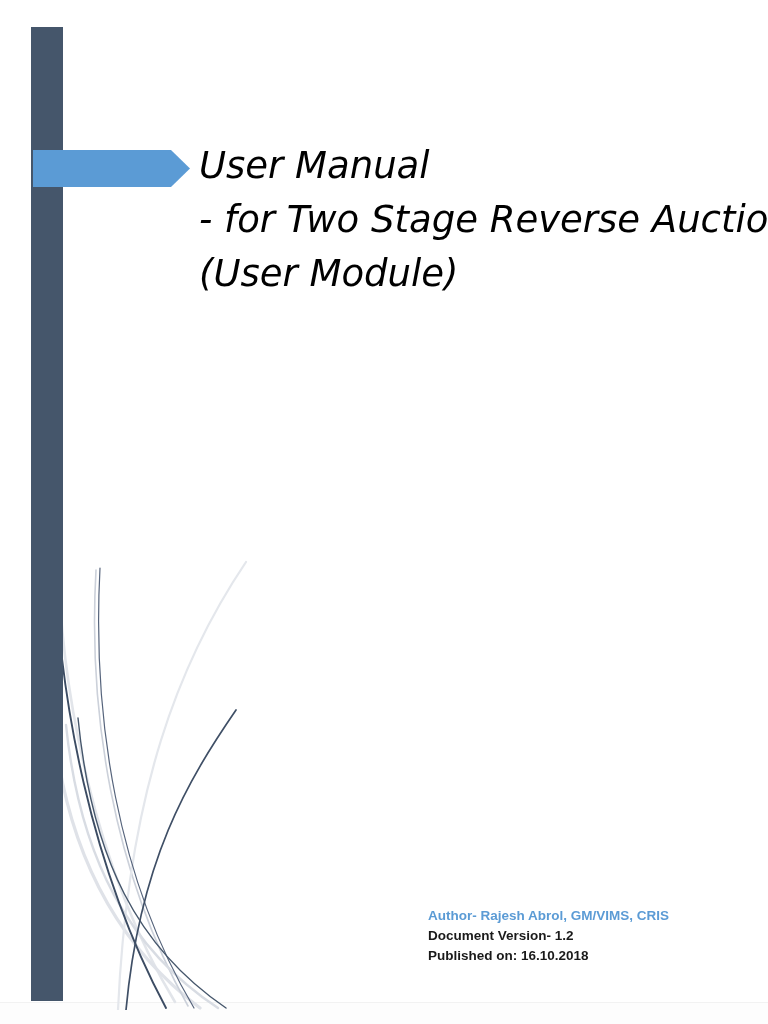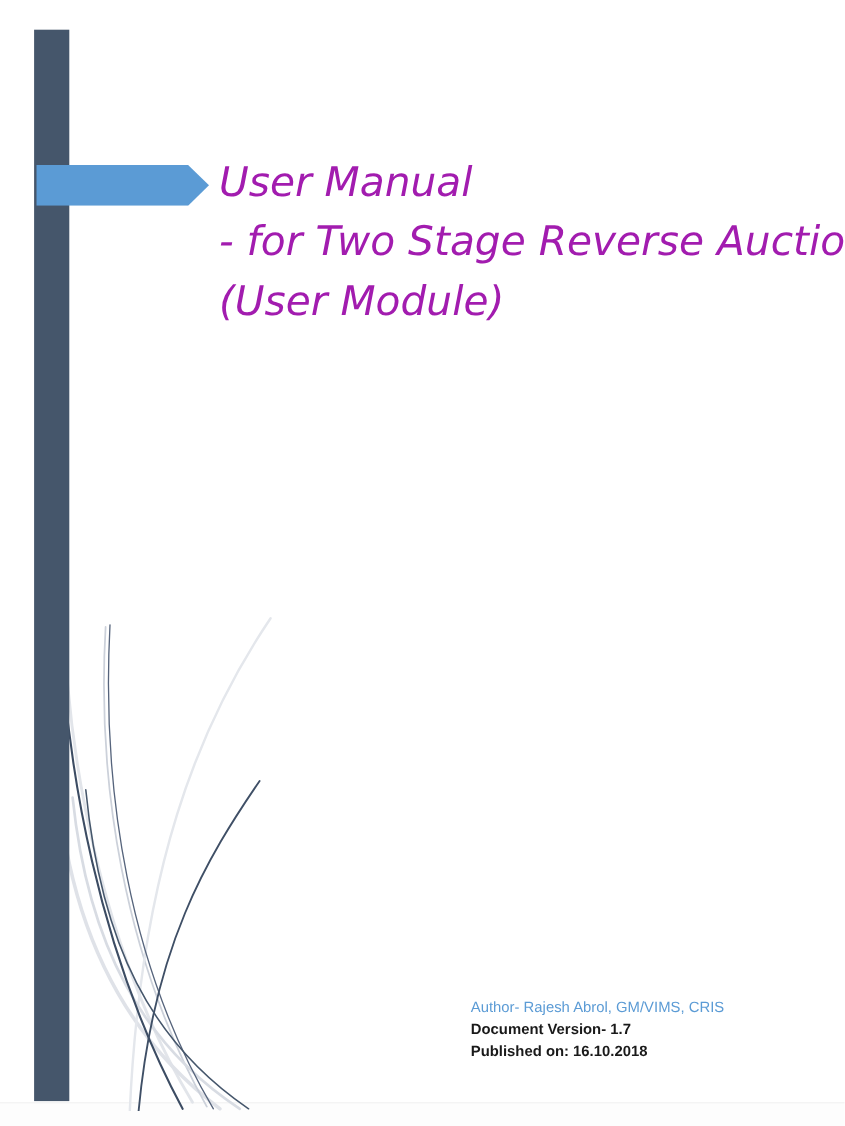--- a/index.html
+++ b/index.html
@@ -65,35 +65,35 @@
     top: 139px;
     width: 560px;
     z-index: 5;
   }
   .title-line {
     font-family: "DejaVu Sans", sans-serif;
     font-style: italic;
     font-weight: 300;
     font-size: 37px;
     line-height: 54px;
-    color: #a21caf;
+    color: #000000;
     letter-spacing: 0px;
     white-space: nowrap;
   }
   
   .footer-block {
     position: absolute;
     left: 428px;
     top: 906px;
     z-index: 5;
   }
   .footer-author {
     font-family: "Liberation Sans", sans-serif;
     font-size: 13.5px;
-    font-weight: normal;
+    font-weight: bold;
     color: #5b9bd5;
     line-height: 20px;
     white-space: nowrap;
     text-align: right;
   }
   .footer-line {
     font-family: "Liberation Sans", sans-serif;
     font-size: 13.5px;
     font-weight: bold;
     color: #1a1a1a;
@@ -135,17 +135,17 @@
   </div>
 
   <div class="title-block">
     <div class="title-line">User Manual</div>
     <div class="title-line">- for Two Stage Reverse Auction</div>
     <div class="title-line">(User Module)</div>
   </div>
 
   <div class="footer-block">
     <div class="footer-author">Author- Rajesh Abrol, GM/VIMS, CRIS</div>
-    <div class="footer-line">Document Version- 1.7</div>
+    <div class="footer-line">Document Version- 1.2</div>
     <div class="footer-line">Published on: 16.10.2018</div>
   </div>
 
 </div>
 
 </body></html>

